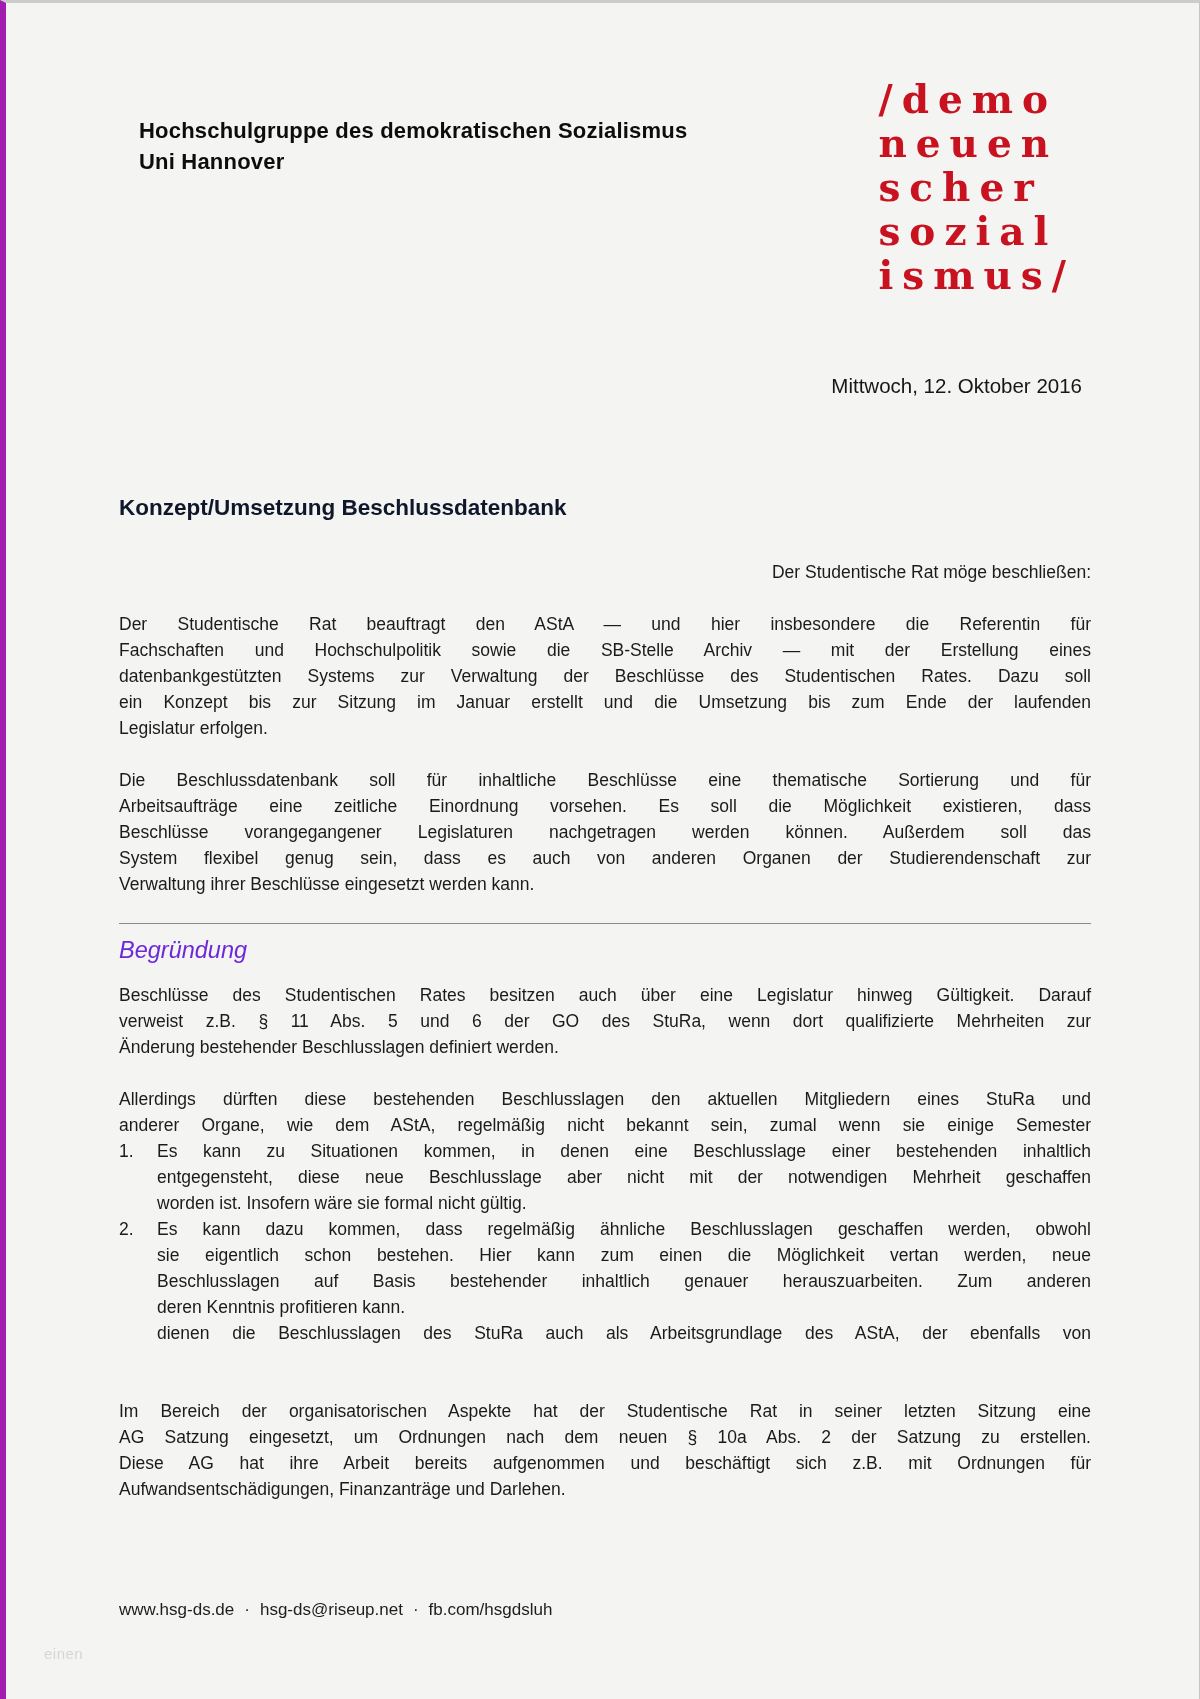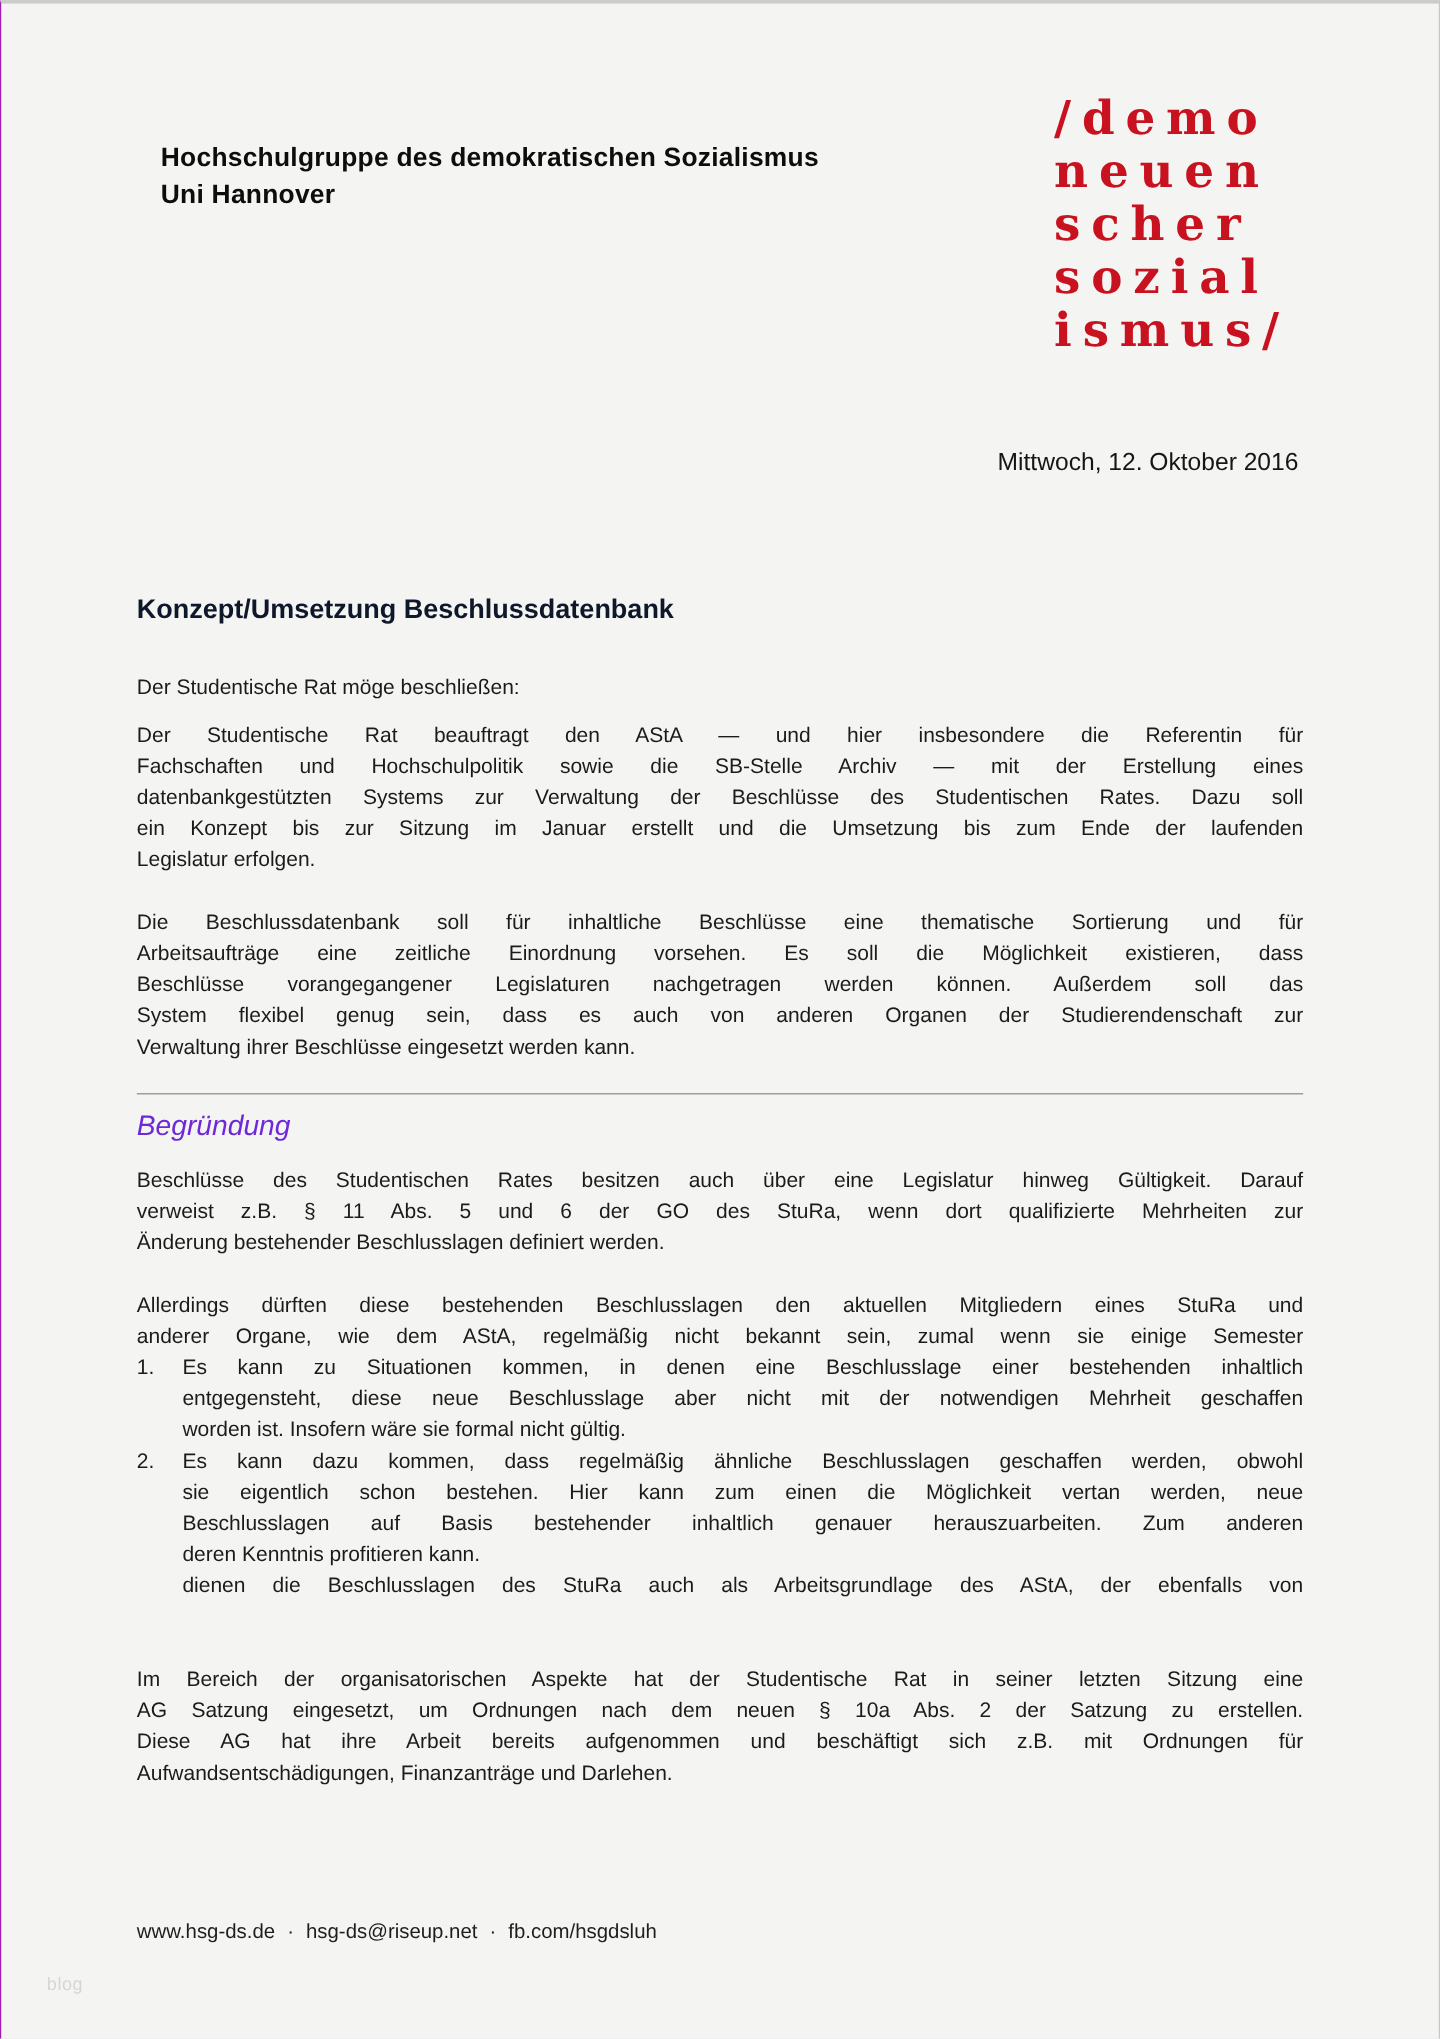--- a/index.html
+++ b/index.html
@@ -5,21 +5,21 @@
 <style>
   html, body { margin: 0; padding: 0; background: #e9e9e8; }
   .page {
     position: relative;
     width: 1200px;
     height: 1699px;
     margin: 0 auto;
     background: #f4f4f3;
     box-sizing: border-box;
     border-top: 3px solid #cccccc;
-    border-left: 1px solid #a21caf;
+    border-left: 6px solid #a21caf;
     border-right: 1px solid #c7c7c7;
     font-family: "Liberation Sans", "DejaVu Sans", sans-serif;
     color: #1b1b1b;
     overflow: hidden;
   }
 
   
   .org-block {
     position: absolute;
     top: 112px;
@@ -74,21 +74,21 @@
   .doc-body {
     position: absolute;
     top: 550px;
     left: 113px;
     width: 972px;
     padding-top: 6px;
     font-size: 17.5px;
     line-height: 26px;
     color: #1b1b1b;
   }
-  .intro { margin: 0 0 14px 0; }
+  .intro { margin: 0 0 26px 0; text-align: right; }
   .para  { margin: 0 0 26px 0; }
   .para.tight { margin-bottom: 0; }
   .jl { text-align: justify; text-align-last: justify; }
   .jl.jl-last { text-align: left; text-align-last: left; }
 
   .section-divider {
     border: none;
     border-top: 1px solid #8a8a8a;
     margin: 10px 0 0 0;
     width: 100%;
@@ -200,15 +200,15 @@
       <div class="para">
         <div class="jl">Im Bereich der organisatorischen Aspekte hat der Studentische Rat in seiner letzten Sitzung eine</div>
         <div class="jl">AG Satzung eingesetzt, um Ordnungen nach dem neuen § 10a Abs. 2 der Satzung zu erstellen.</div>
         <div class="jl">Diese AG hat ihre Arbeit bereits aufgenommen und beschäftigt sich z.B. mit Ordnungen für</div>
         <div class="jl jl-last">Aufwandsentschädigungen, Finanzanträge und Darlehen.</div>
       </div>
     </div>
 
   <div class="footer" id="footer"><span>www.hsg-ds.de</span><span class="sep">·</span><span>hsg-ds@riseup.net</span><span class="sep">·</span><span>fb.com/hsgdsluh</span></div>
 
-  <div class="watermark">blog</div>
+  <div class="watermark">einen</div>
 
 </div>
 
 </body></html>

